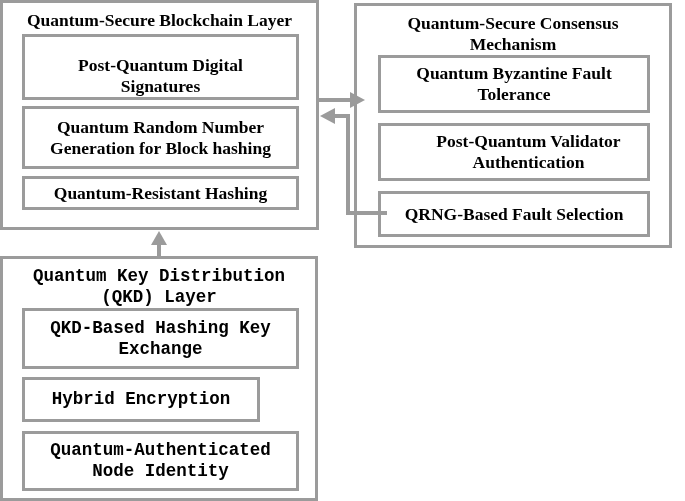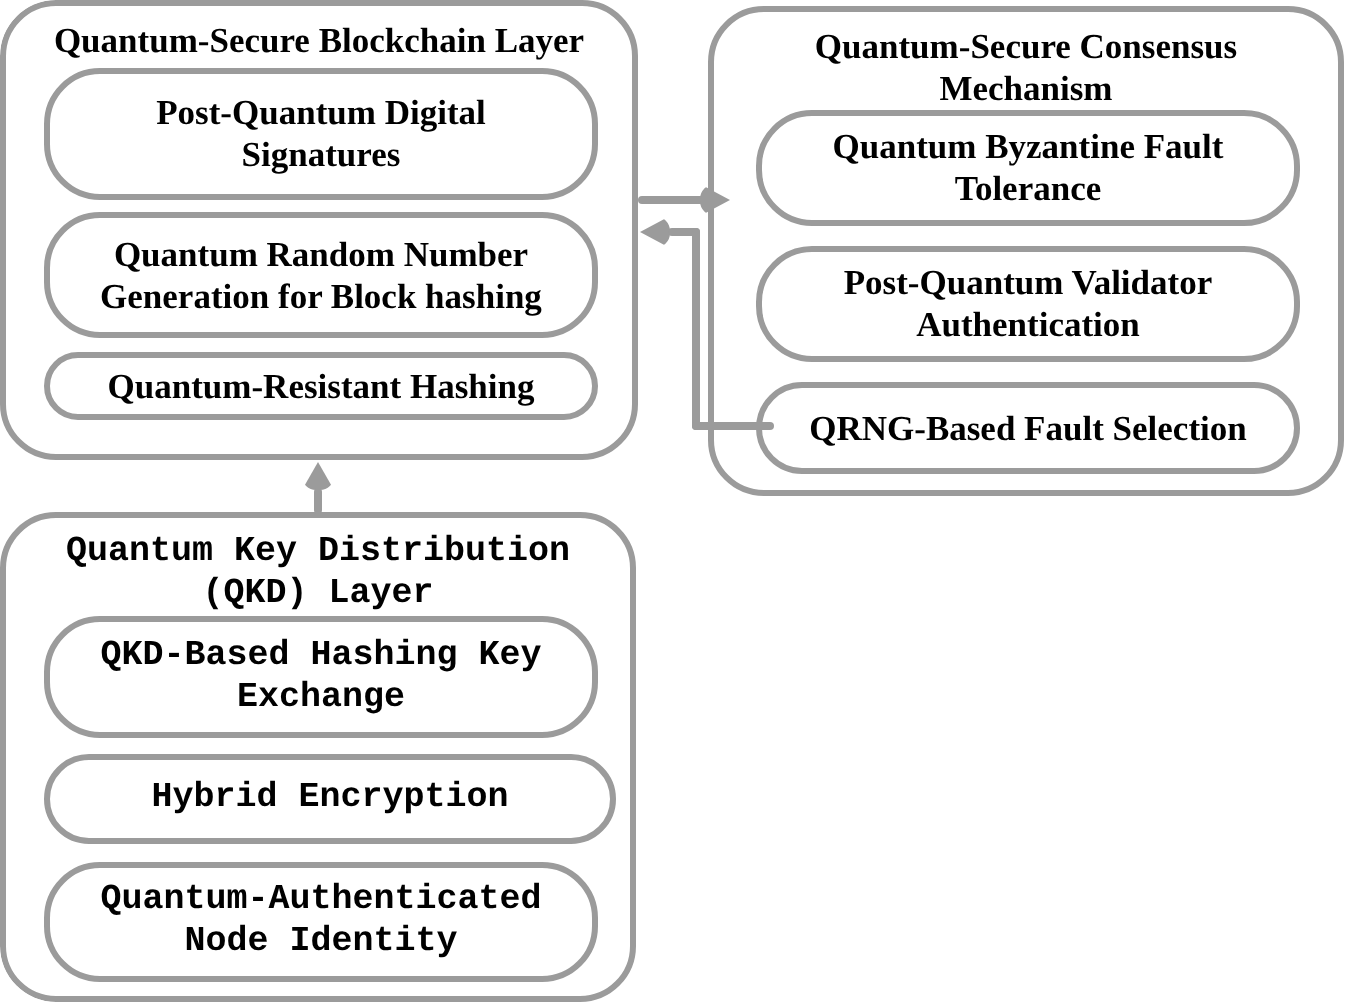--- a/index.html
+++ b/index.html
@@ -1,16 +1,16 @@
 <!DOCTYPE html>
 <html><head>
 <meta charset="utf-8">
 <style>
   html,body { margin:0; padding:0; background:#ffffff; }
-  * { box-sizing:border-box;border-radius:28px; }
+  * { box-sizing:border-box; }
   .canvas {
     position:relative; width:685px; height:501px; background:#ffffff;
     font-family:"Liberation Serif","DejaVu Serif",serif;
     font-weight:bold; color:#000000;
   }
   .outer-box {
     position:absolute; border:3px solid #9b9b9b; background:#ffffff;
   }
   .outer-title {
     text-align:center; font-size:17.5px; line-height:21px;
@@ -18,32 +18,32 @@
   }
   .inner-box {
     position:absolute; border:3px solid #9b9b9b; background:#ffffff;
     display:flex; align-items:center; justify-content:center; text-align:center;
   }
   .inner-box .txt {
     font-size:17.5px; line-height:21px; max-width:237px;
   }
   
   .box-blockchain { left:0; top:0; width:319px; height:230px; }
-  .bc-i0 { left:19px; top:31px;  width:277px; height:66px; }
+  .bc-i0 { left:19px; top:31px;  width:277px; height:66px;align-items:flex-end; }
   .bc-i1 { left:19px; top:103px; width:277px; height:63px;text-align:center; }
   .bc-i2 { left:19px; top:173px; width:277px; height:34px; }
   
   .box-consensus { left:354px; top:3px; width:318px; height:245px; }
   .cs-i0 { left:21px; top:49px;  width:272px; height:58px; }
-  .cs-i1 { left:21px; top:117px; width:272px; height:58px; }
+  .cs-i1 { left:21px; top:117px; width:272px; height:58px;justify-content:flex-end; }
   .cs-i2 { left:21px; top:185px; width:272px; height:46px; }
   
   .box-qkd { left:0; top:256px; width:318px; height:245px;font-family:Liberation Mono, monospace; }
   .qk-i0 { left:19px; top:49px;  width:277px; height:61px; }
-  .qk-i1 { left:19px; top:118px; width:286px; height:45px; }
+  .qk-i1 { left:19px; top:118px; width:238px; height:45px; }
   .qk-i2 { left:19px; top:172px; width:277px; height:60px; }
   
   .seg { position:absolute; background:#9b9b9b; }
   .tri { position:absolute; width:0; height:0; }
   .a-right-line { left:319px; top:98px; width:33px; height:4px; }
   .a-right-head { left:350px; top:92px;
     border-left:15px solid #9b9b9b; border-top:8px solid transparent; border-bottom:8px solid transparent; }
   .a-left-head { left:320px; top:108px;
     border-right:15px solid #9b9b9b; border-top:8px solid transparent; border-bottom:8px solid transparent; }
   .a-left-line1 { left:334px; top:114px; width:16px; height:4px; }

